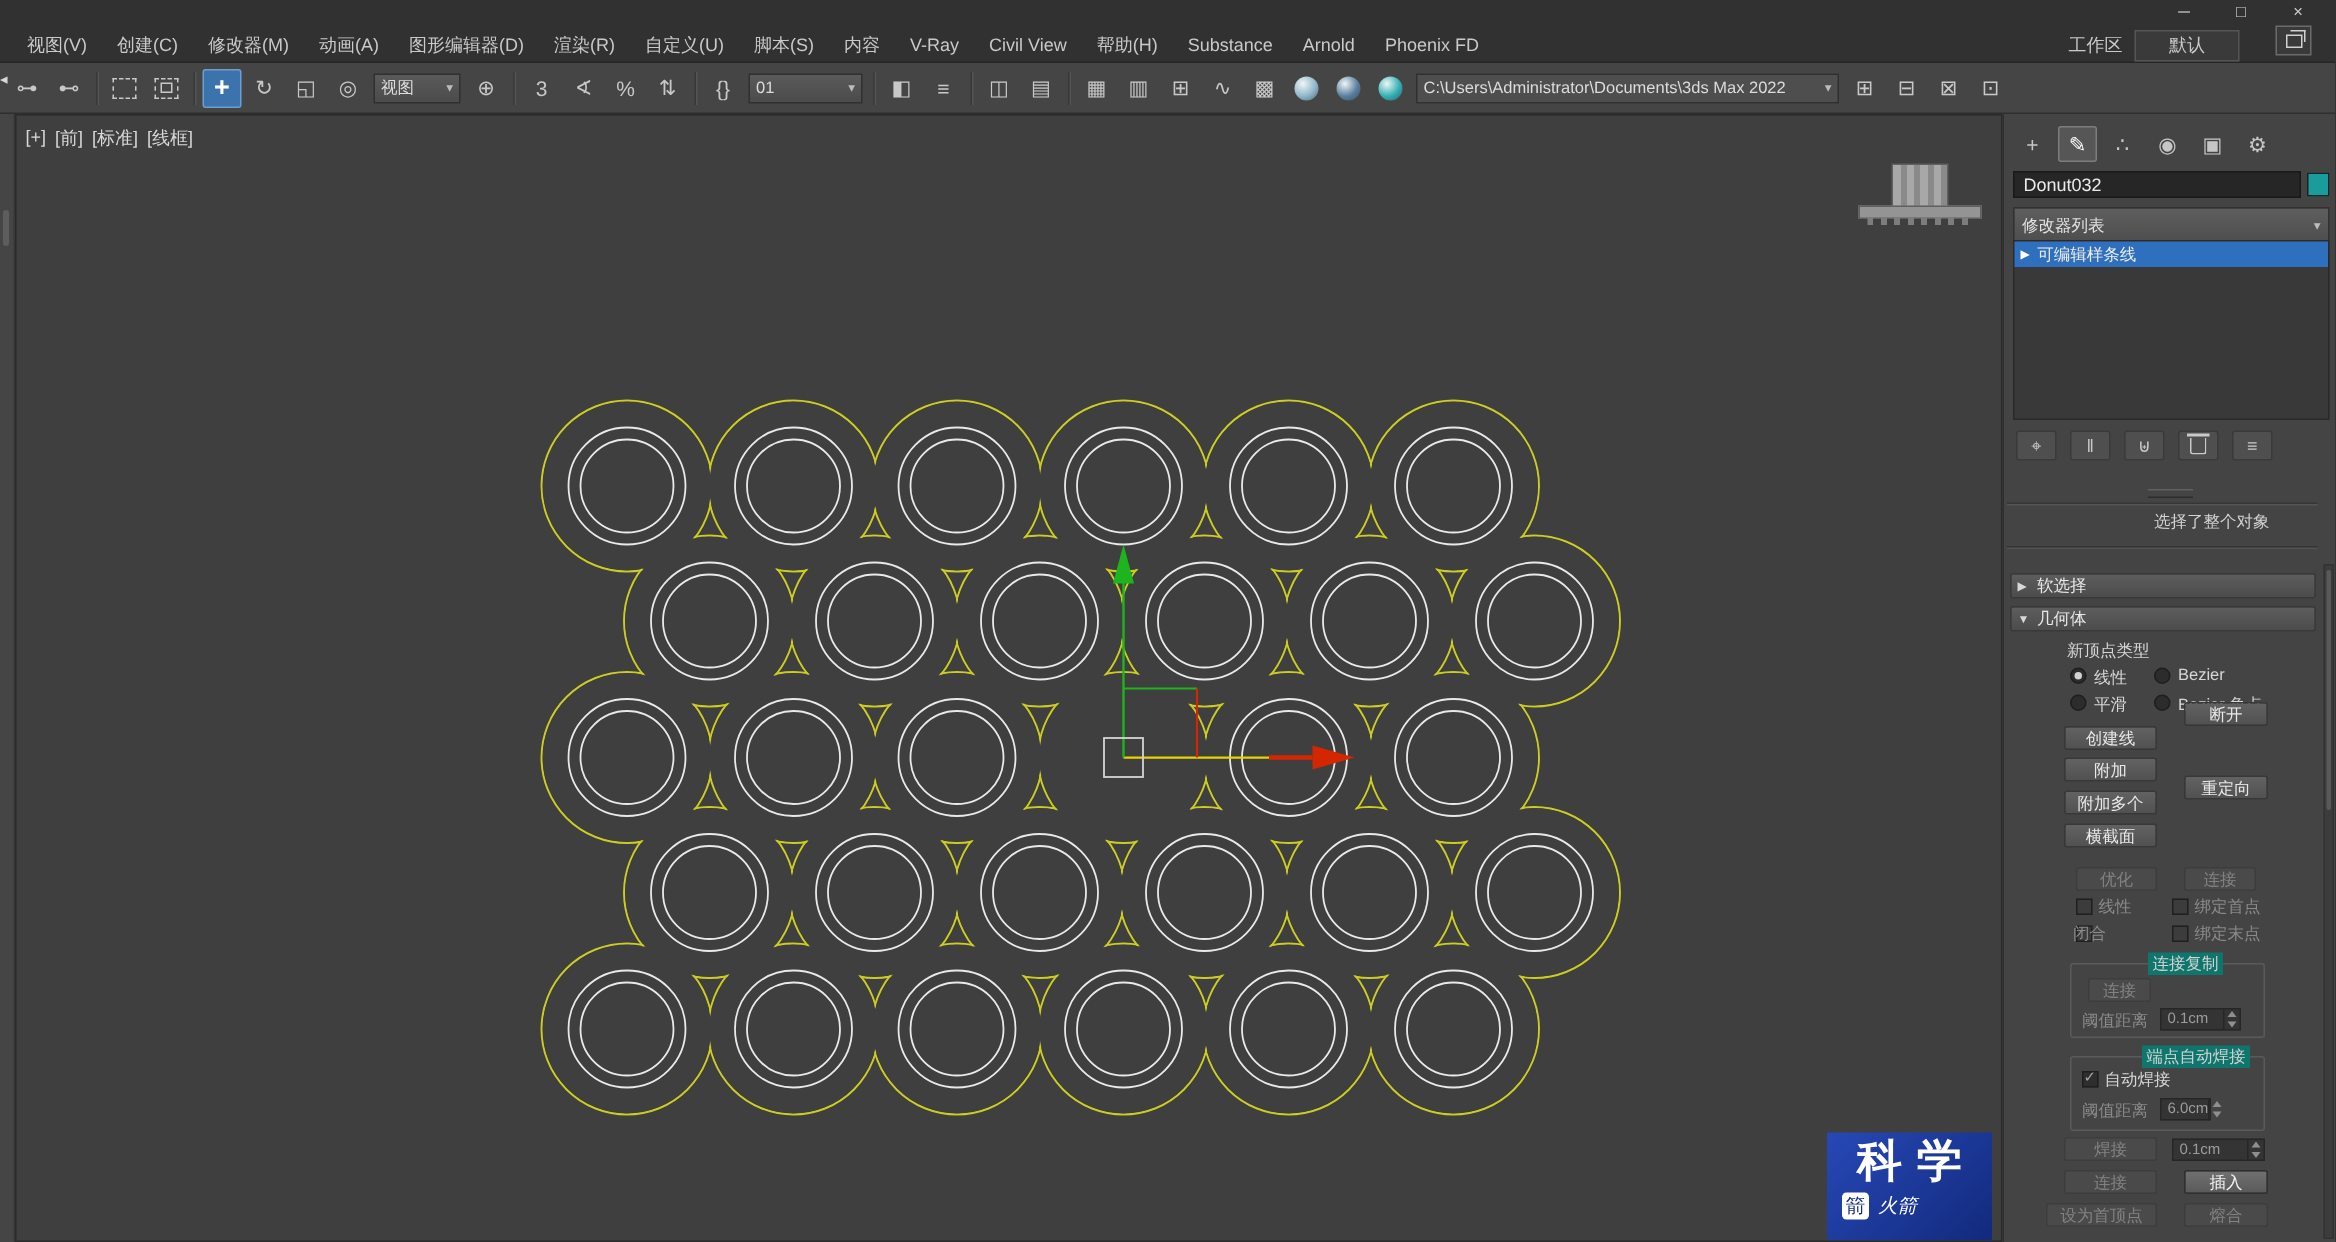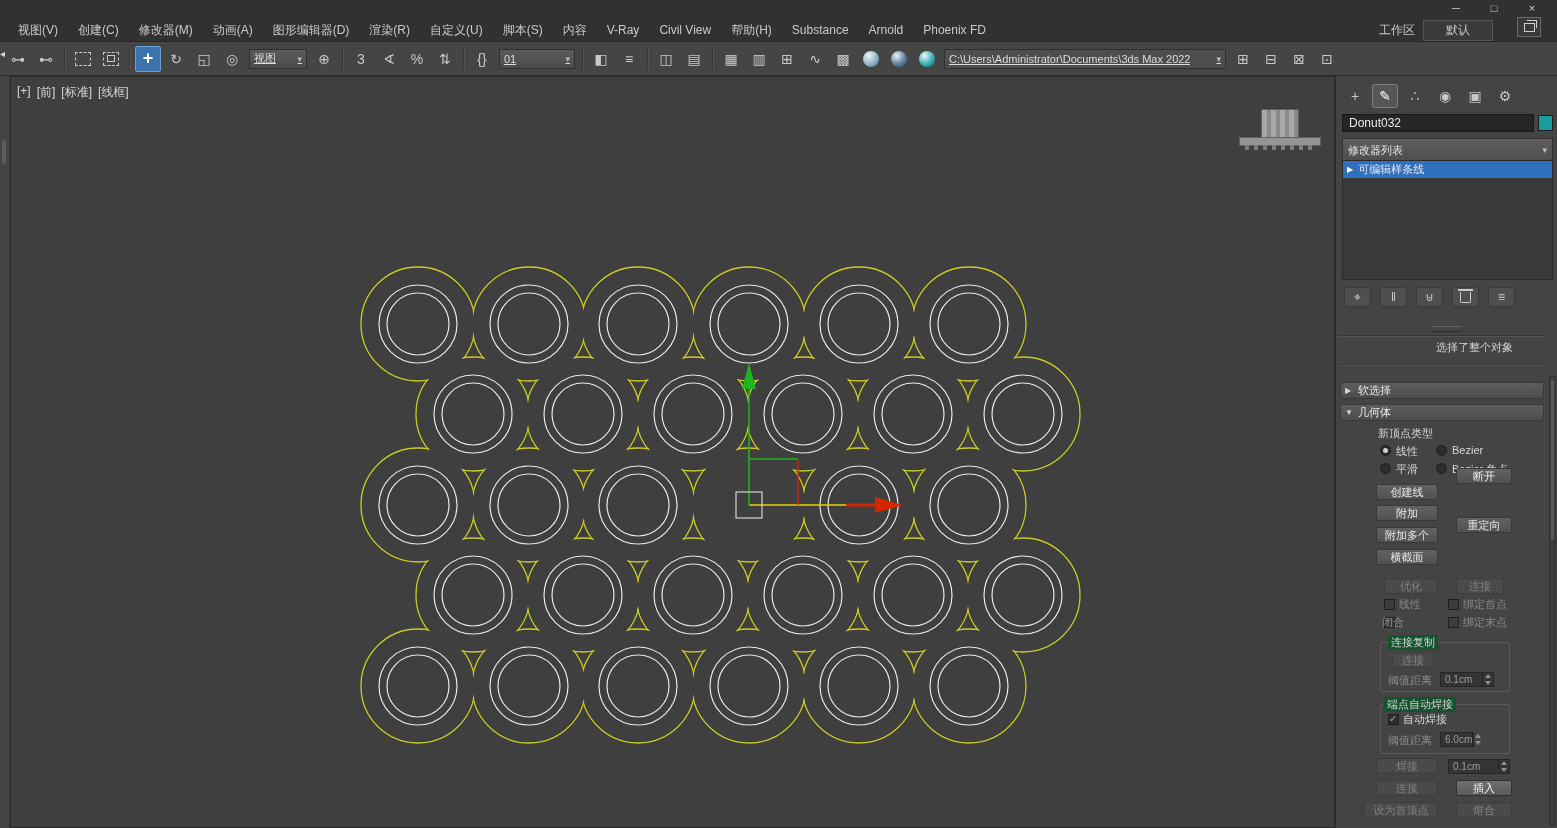--- a/index.html
+++ b/index.html
@@ -15,21 +15,21 @@
   .win-sub i::after{content:'';position:absolute;left:2px;top:-4px;width:9px;height:7px;border:1px solid #d0d0d0;border-bottom:none;border-left:none;}
   #menubar{position:absolute;left:8px;top:18px;right:180px;height:24px;display:flex;align-items:center;}
   .menu-item{padding:3px 10px;color:#c9c9c9;white-space:nowrap;}
   .workspace{position:absolute;top:20px;right:64px;display:flex;align-items:center;gap:8px;color:#c9c9c9;}
   .ws-box{display:inline-block;min-width:52px;padding:1px 8px;border:1px solid #555;background:#3a3a3a;text-align:center;}
   
   #toolbar{position:absolute;left:0;top:42px;width:100%;height:34px;background:#454545;border-bottom:1px solid #2f2f2f;box-sizing:border-box;display:flex;align-items:center;padding-left:4px;}
   .tb-icon{width:26px;height:26px;margin:0 1px;border-radius:2px;display:flex;align-items:center;justify-content:center;color:#c8c8c8;font-size:14px;flex:0 0 auto;}
   .tb-icon.active{background:#3c73ad;border:1px solid #6b9fd2;color:#ffffff;box-sizing:border-box;}
   .tb-sep{width:1px;height:22px;background:#383838;margin:0 4px;flex:0 0 auto;box-shadow:1px 0 0 #545454;}
-  .tb-combo{height:20px;margin:0 3px;background:linear-gradient(#5a5a5a,#4b4b4b);border:1px solid #303030;display:flex;align-items:center;font-size:11px;color:#dcdcdc;padding:0 4px;box-sizing:border-box;flex:0 0 auto;text-decoration:underline;}
+  .tb-combo{height:20px;margin:0 3px;background:linear-gradient(#5a5a5a,#4b4b4b);border:1px solid #303030;display:flex;align-items:center;font-size:11px;color:#dcdcdc;padding:0 4px;box-sizing:border-box;flex:0 0 auto;}
   .tb-combo .tb-arrow{margin-left:auto;font-size:9px;color:#bbbbbb;padding-left:4px;}
   .tb-path{background:#4e4e4e;}
   .dash{display:block;width:14px;height:12px;border:1px dashed #c8c8c8;}
   .dash2{display:block;width:14px;height:12px;border:1px dashed #c8c8c8;position:relative;}
   .dash2::after{content:'';position:absolute;left:3px;top:2px;width:6px;height:5px;border:1px solid #c8c8c8;}
   .ball{display:block;width:16px;height:16px;border-radius:50%;}
   .tb-left-arrow{position:absolute;left:0;top:48px;color:#d8d8d8;font-size:10px;}
   
   #leftstrip{position:absolute;left:0;top:76px;width:10px;bottom:0;background:#454545;border-right:1px solid #373737;box-sizing:border-box;}
   #leftstrip .handle{position:absolute;left:2px;top:64px;width:4px;height:24px;background:#5d5d5d;border-radius:2px;}
@@ -79,21 +79,21 @@
   .radio.on::after{content:'';position:absolute;left:2px;top:2px;width:5px;height:5px;border-radius:50%;background:#d2d2d2;}
   .cb{position:absolute;width:11px;height:11px;background:#2e2e2e;border:1px solid #1f1f1f;box-sizing:border-box;}
   .cb.dis{background:#3c3c3c;}
   .cb.on::after{content:'✓';position:absolute;left:0px;top:-2px;font-size:10px;color:#a9a9a9;}
   .spin{position:absolute;height:15px;background:#343434;border:1px solid #262626;font-size:10px;color:#9c9c9c;display:flex;align-items:center;padding-left:4px;box-sizing:border-box;}
   .spin .arrs{margin-left:auto;display:flex;flex-direction:column;width:10px;height:100%;border-left:1px solid #262626;}
   .spin .arrs i{flex:1;position:relative;}
   .spin .arrs i.u::after{content:'';position:absolute;left:2px;top:1px;border-left:3px solid transparent;border-right:3px solid transparent;border-bottom:4px solid #8f8f8f;}
   .spin .arrs i.d::after{content:'';position:absolute;left:2px;bottom:1px;border-left:3px solid transparent;border-right:3px solid transparent;border-top:4px solid #8f8f8f;}
   .grp{position:absolute;border:1px solid #5a5a5a;border-radius:2px;}
-  .grp-title{position:absolute;font-size:11px;color:#d2d2d2;background:#14532d;padding:0 3px;white-space:nowrap;}
+  .grp-title{position:absolute;font-size:11px;color:#d2d2d2;background:#0f766e;padding:0 3px;white-space:nowrap;margin-left:44px;}
   .pscroll{position:absolute;right:1px;top:300px;bottom:2px;width:7px;background:#3c3c3c;border:1px solid #323232;box-sizing:border-box;}
   .pthumb{position:absolute;left:1px;right:1px;top:3px;height:160px;background:#595959;border-radius:3px;}
 </style>
 </head>
 <body>
 
 <div id="app">
 
   <div id="header">
     <div class="win-btns">
@@ -327,20 +327,27 @@
         <polygon points="731,312 745,312 738,286" fill="#1eb41e"></polygon>
         <line x1="738" y1="382" x2="787" y2="382" stroke="#1eb41e" stroke-width="1.4"></line>
         <line x1="787" y1="382" x2="787" y2="428" stroke="#d42700" stroke-width="1.4"></line>
         <rect x="725" y="415" width="26" height="26" fill="none" stroke="#d4d4d4" stroke-width="1.2"></rect>
       </svg>
     <div class="hood">
       <div class="top"></div>
         <div class="base"></div>
         <div class="vent"></div>
     </div>
+    <div class="watermark">
+      <div class="chars">科学</div>
+      <div class="sub">
+        <span class="stamp">箭</span>
+        <span class="scr">火箭</span>
+      </div>
+    </div>
   </div>
 
   <div id="panel">
     <div id="panel-tabs">
         <div class="ptab">+</div>
         <div class="ptab active">✎</div>
         <div class="ptab">∴</div>
         <div class="ptab">◉</div>
         <div class="ptab">▣</div>
         <div class="ptab">⚙</div>

